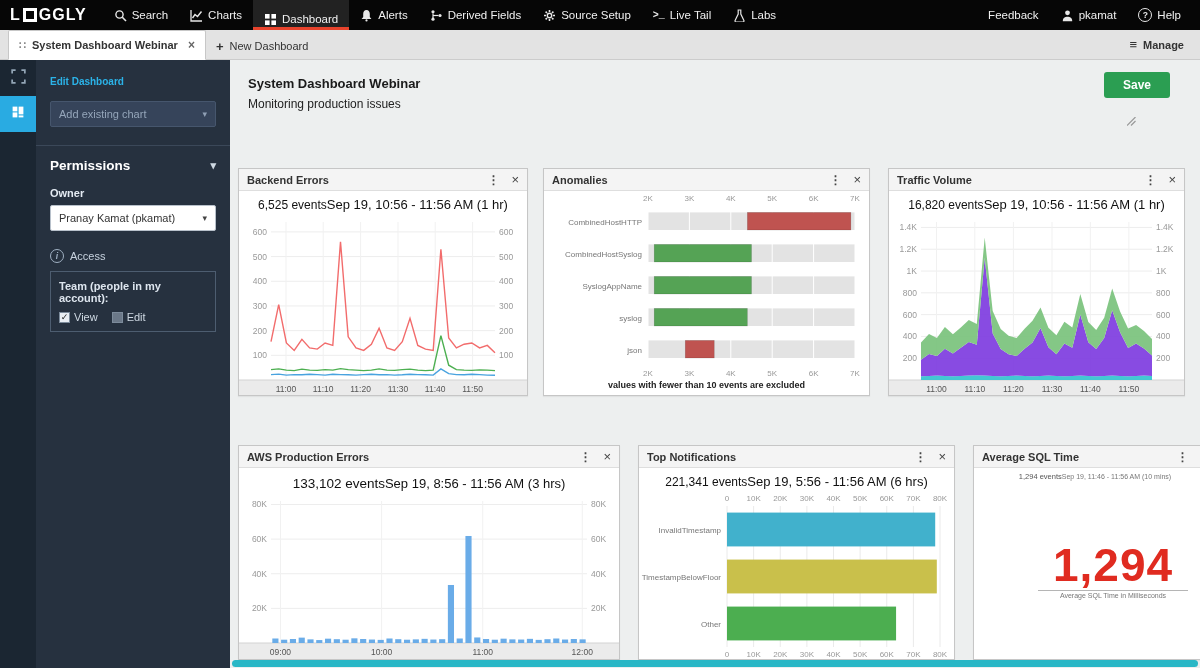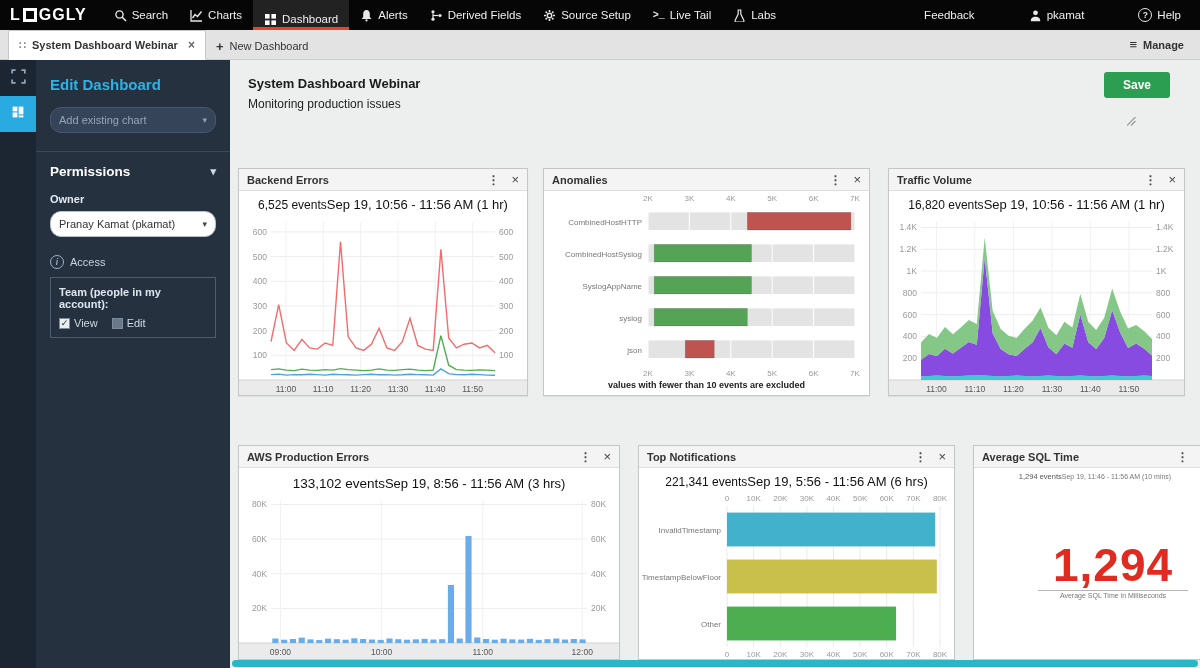--- a/index.html
+++ b/index.html
@@ -7,21 +7,21 @@
        font-family:"Liberation Sans",sans-serif;background:#edefef;}
   svg text{font-family:"Liberation Sans",sans-serif;}
 
   
   .navbar{position:absolute;left:0;top:0;width:1200px;height:30px;background:#060606;
           display:flex;align-items:stretch;color:#fff;z-index:30;}
   .logo{display:flex;align-items:center;font-weight:bold;font-size:16px;letter-spacing:1px;
         padding:0 16px 0 10px;cursor:pointer;}
   .logo-o{display:inline-block;width:8px;height:8px;border:3px solid #fff;margin:0 2px;}
   .nav-items,.nav-right{display:flex;align-items:stretch;}
-  .nav-right{margin-left:auto;padding-right:8px;gap:32px;}
+  .nav-right{margin-left:auto;padding-right:8px;}
   .nav-item{display:flex;align-items:center;gap:5px;padding:0 11px;font-size:11.5px;
             cursor:pointer;color:#f0f0f0;box-sizing:border-box;}
   .nav-item.active{background:#222;border-bottom:3px solid #e8432c;padding-top:11px;}
   .nicon{display:flex;align-items:center;}
   .livetail-glyph{font-family:"Liberation Mono",monospace;font-size:10px;font-weight:bold;color:#e8e8e8;}
   .help-circle{width:12px;height:12px;border:1px solid #e8e8e8;border-radius:50%;font-size:8.5px;
                display:flex;align-items:center;justify-content:center;color:#e8e8e8;font-weight:bold;}
 
   
   .tabbar{position:absolute;left:0;top:30px;width:1200px;height:30px;background:#e3e3e3;
@@ -38,22 +38,22 @@
   .hamburger{font-size:13px;}
 
   
   .siderail{position:absolute;left:0;top:60px;width:36px;height:608px;background:#1b2632;z-index:10;}
   .rail-btn{width:36px;height:36px;display:flex;align-items:center;justify-content:center;cursor:pointer;}
   .rail-btn.active{background:#29abe2;}
 
   
   .sidebar{position:absolute;left:36px;top:60px;width:194px;height:608px;background:#26313f;
            color:#cfd9e3;box-sizing:border-box;padding:16px 14px;z-index:10;}
-  .sb-title{color:#2bb3e8;font-size:15px;font-weight:bold;margin-bottom:14px;}
-  .sb-select{height:24px;background:#36445a;border:1px solid #46566d;border-radius:11px;color:#95a6ba;
+  .sb-title{color:#2bb3e8;font-size:10px;font-weight:bold;margin-bottom:14px;}
+  .sb-select{height:24px;background:#36445a;border:1px solid #46566d;border-radius:2px;color:#95a6ba;
              font-size:11px;display:flex;align-items:center;justify-content:space-between;
              padding:0 8px;cursor:pointer;}
   .sb-select.white{background:#fff;color:#333;border:1px solid #b8c1cb;}
   .caret{font-size:9px;color:#8fa0b4;}
   .sb-select.white .caret{color:#444;}
   .sb-divider{border-top:1px solid #3b4859;margin:18px -14px 0;}
   .sb-section{display:flex;justify-content:space-between;align-items:center;color:#fff;
               font-weight:bold;font-size:13.5px;margin:12px 0 14px;cursor:pointer;}
   .sb-chevron{font-size:11px;color:#cfd9e3;}
   .sb-label{font-size:11px;font-weight:bold;color:#e4ebf3;margin:4px 0 6px;}

